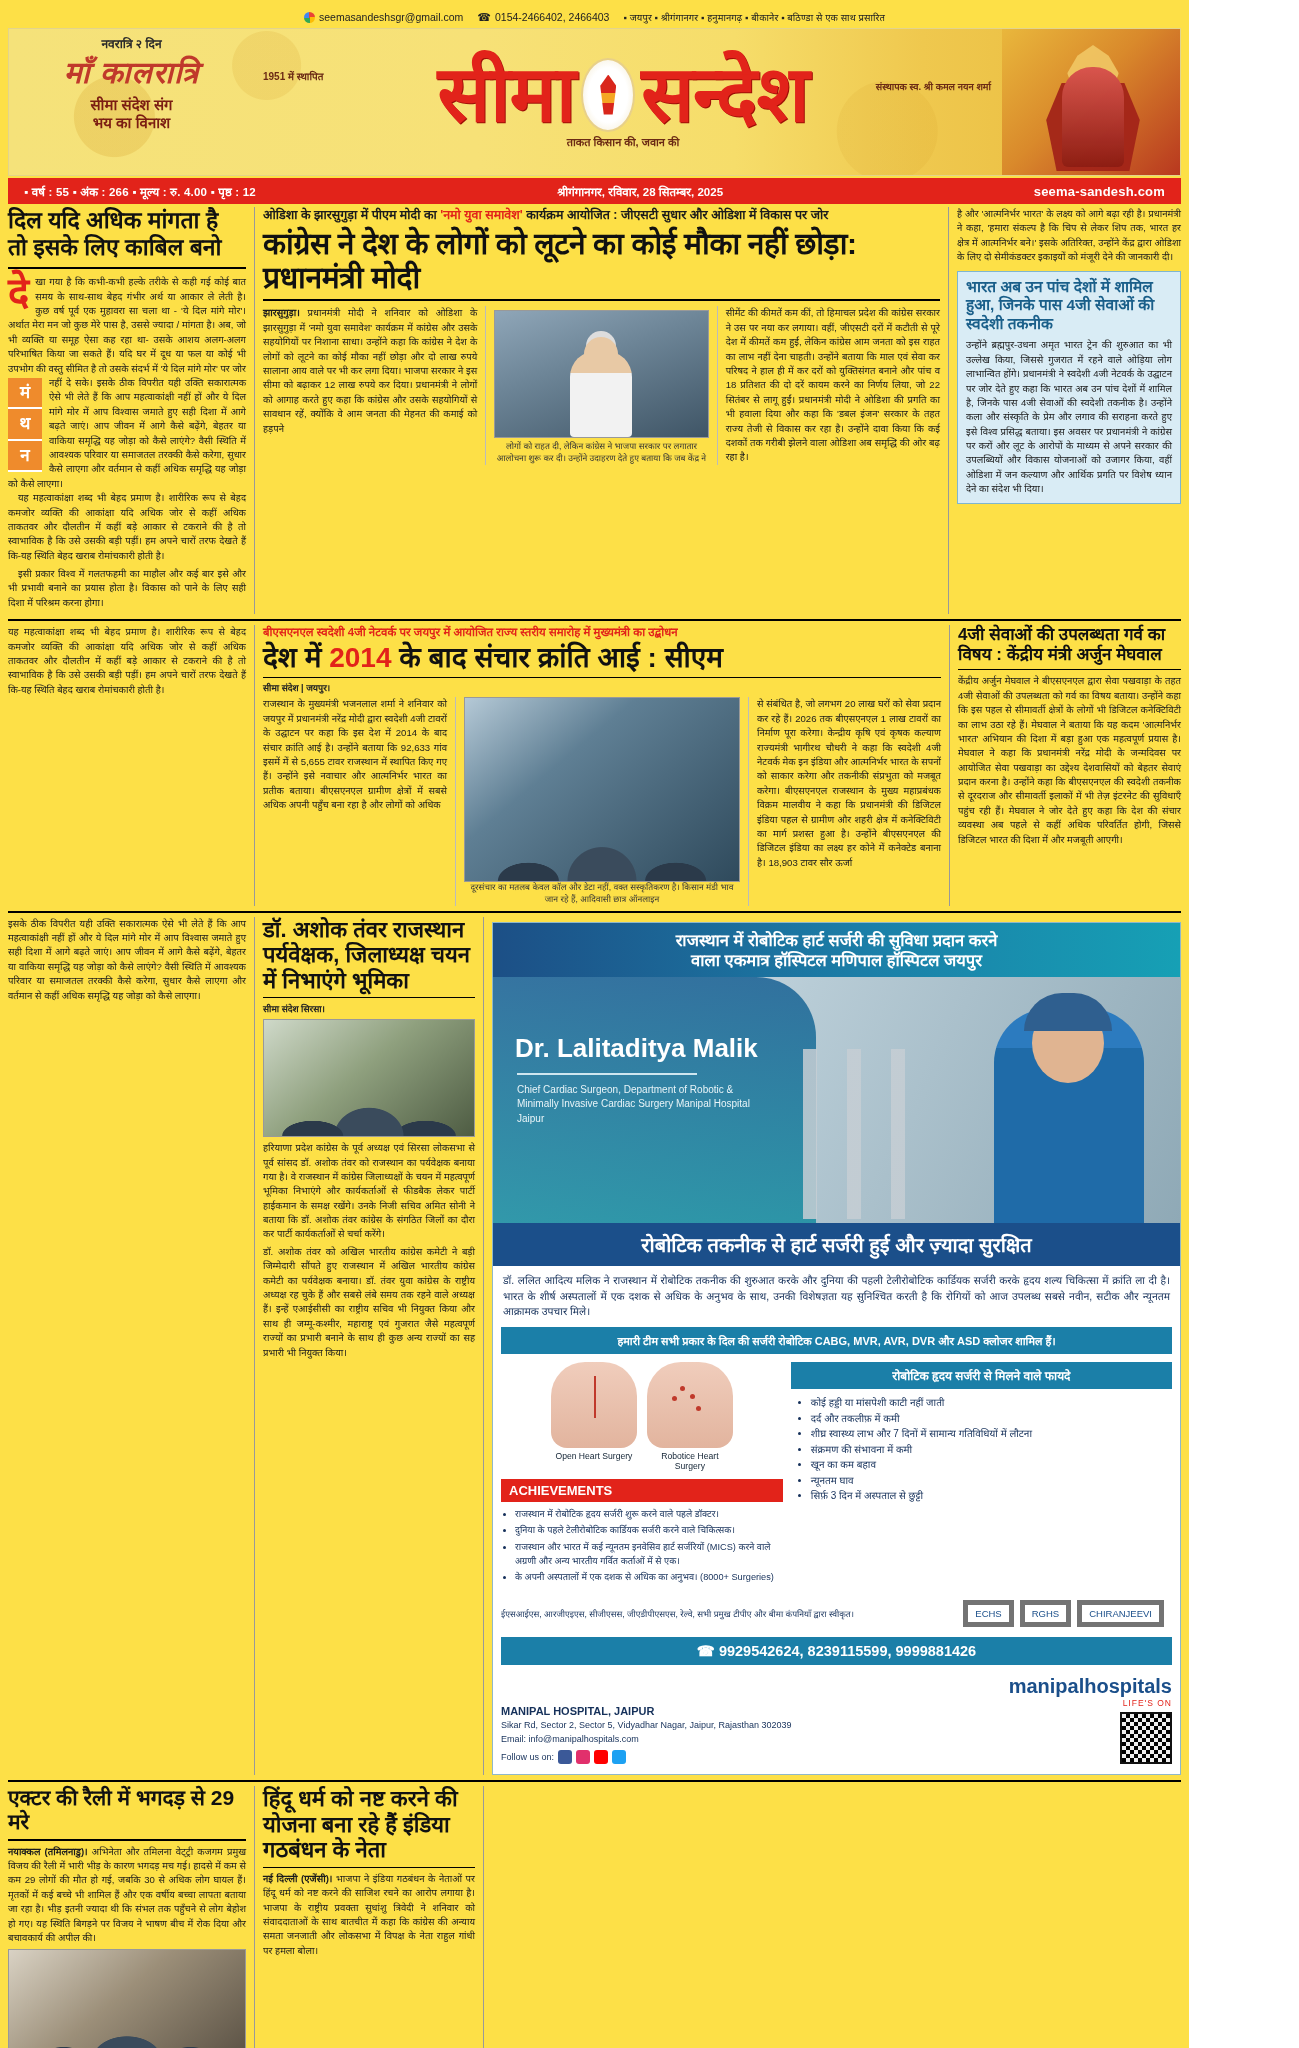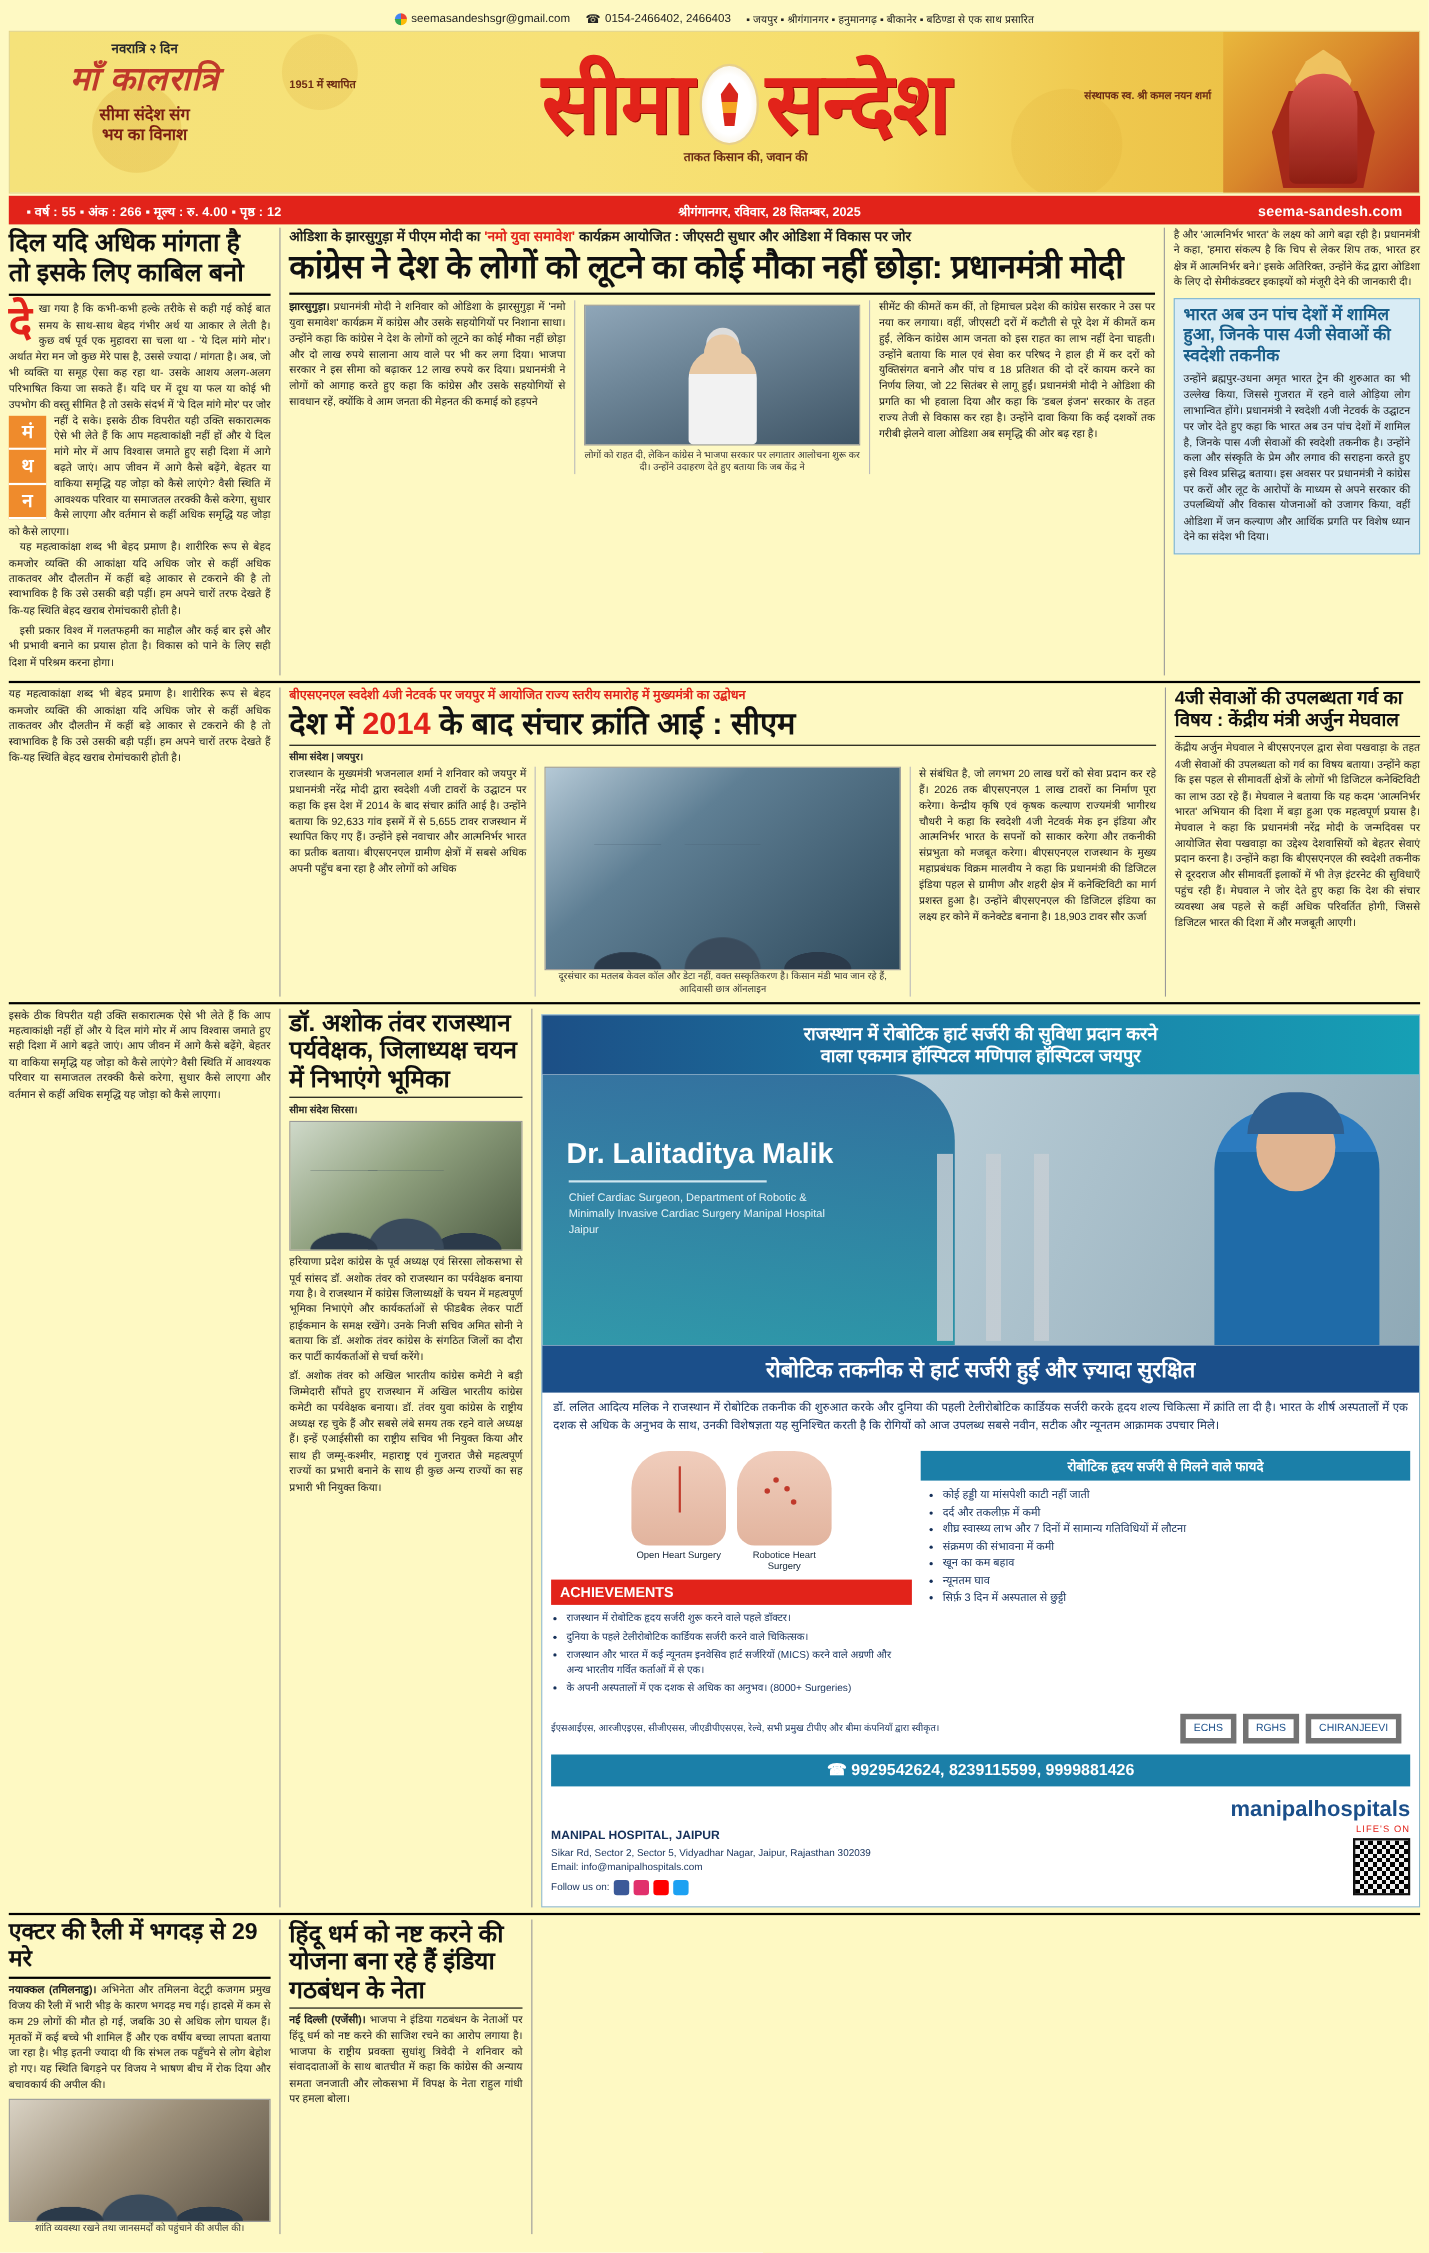--- a/index.html
+++ b/index.html
@@ -3,21 +3,21 @@
 <meta charset="utf-8">
 <title>Seema Sandesh</title>
 <style>
   * { box-sizing: border-box; margin:0; padding:0; }
   html,body { background:#fff; }
   body {
     width:1299px; height:2048px;
     font-family:"Liberation Sans", sans-serif;
     color:#111; overflow:hidden; position:relative;
   }
-  .page { width:1299px; height:2048px; position:relative; background:#fef9c3; padding:0 8px; }
+  .page { width:1189px; height:2048px; position:relative; background:#fde047; padding:0 8px; }
 
   
   .topstrip {
     height:28px; display:flex; align-items:center; justify-content:center;
     gap:14px; font-size:10.5px; color:#222; padding-top:6px;
   }
   .topstrip .seg { display:flex; align-items:center; gap:4px; white-space:nowrap;}
   .gicon {
     width:11px;height:11px;border-radius:50%;
     background:conic-gradient(#ea4335 0 25%, #fbbc05 0 50%, #34a853 0 75%, #4285f4 0);
@@ -434,20 +434,21 @@
         <div class="ad-hero">
           <div class="panel"></div>
           <div class="robot"></div>
           <div class="doctor"></div>
           <div class="docname">Dr. Lalitaditya Malik</div>
           <div class="docrule"></div>
           <div class="docdesc">Chief Cardiac Surgeon, Department of Robotic &amp; Minimally Invasive Cardiac Surgery Manipal Hospital Jaipur</div>
         </div>
         <div class="ad-band">रोबोटिक तकनीक से हार्ट सर्जरी हुई और ज़्यादा सुरक्षित</div>
         <div class="ad-sub">डॉ. ललित आदित्य मलिक ने राजस्थान में रोबोटिक तकनीक की शुरुआत करके और दुनिया की पहली टेलीरोबोटिक कार्डियक सर्जरी करके हृदय शल्य चिकित्सा में क्रांति ला दी है। भारत के शीर्ष अस्पतालों में एक दशक से अधिक के अनुभव के साथ, उनकी विशेषज्ञता यह सुनिश्चित करती है कि रोगियों को आज उपलब्ध सबसे नवीन, सटीक और न्यूनतम आक्रामक उपचार मिले।</div>
+        <div class="ad-strip">हमारी टीम सभी प्रकार के दिल की सर्जरी रोबोटिक CABG, MVR, AVR, DVR और ASD क्लोजर शामिल हैं।</div>
 
         <div class="ad-lower">
           <div class="left">
             <div class="torso-row">
               <div class="torso a">
                 <div class="body"></div>
                 <div class="lbl">Open Heart Surgery</div>
               </div>
               <div class="torso b">
                 <div class="body"></div>

